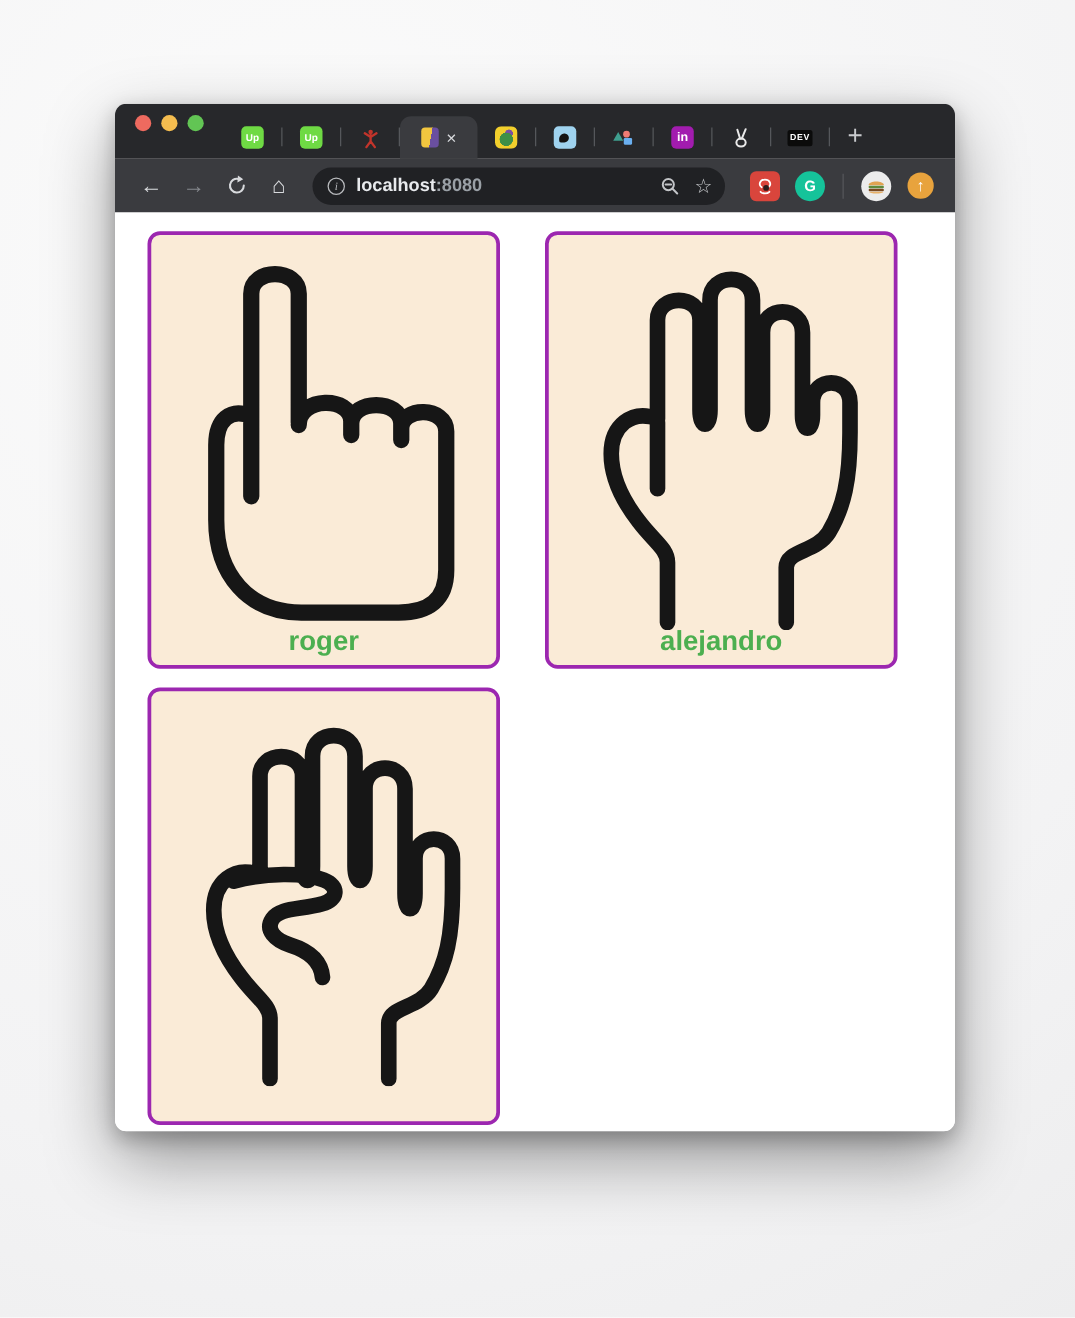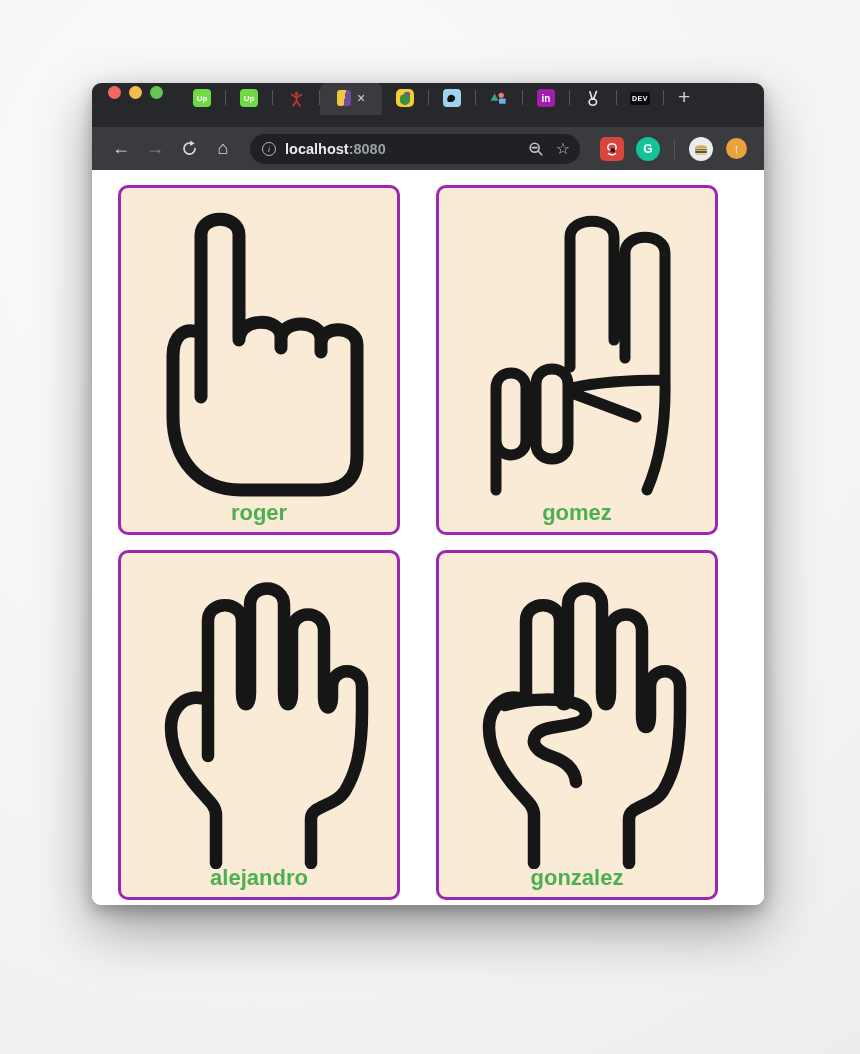--- a/index.html
+++ b/index.html
@@ -11,21 +11,21 @@
   }
   .browser-window {
     position:absolute; left:92px; top:83px; width:672px; height:822px;
     border-radius:9px; overflow:hidden; background:#ffffff;
     box-shadow:0 22px 55px rgba(0,0,0,.38), 0 6px 16px rgba(0,0,0,.25);
     display:flex; flex-direction:column;
   }
   
   .tabstrip {
     height:44px; background:#27282b; display:flex; align-items:flex-end;
-    padding:0 8px 12px 16px; flex:0 0 auto;
+    padding:0 8px 0 16px; flex:0 0 auto;
   }
   .traffic { display:flex; gap:8px; align-items:center; height:100%; padding-bottom:14px; margin-right:16px; }
   .light { width:13px; height:13px; border-radius:50%; }
   .tabs { display:flex; align-items:flex-end; height:100%; }
   .tab {
     width:46px; height:34px; display:flex; align-items:center; justify-content:center;
     gap:6px; position:relative; cursor:pointer;
   }
   .tab.active { width:62px; background:#3a3b3f; border-radius:9px 9px 0 0; }
   .tabsep { width:1px; height:15px; background:#55575b; margin-bottom:10px; }
@@ -227,33 +227,20 @@
       <svg width="276" height="314" viewBox="0 0 276 314">
         <path class="hand" stroke-width="13" d="
           M80,207 L80,45 C80,24 118,24 118,45 L118,148
           M118,150 C118,127 160,127 160,147 L160,158
           M160,149 C160,129 200,129 200,149 L200,162
           M200,153 C200,135 236,135 236,155 L236,266 C236,290 222,300 198,300 L120,300 C78,300 52,270 52,226 L52,166 C52,146 63,136 80,143"></path>
       </svg>
       <div class="card-label">roger</div>
     </div>
 
-    <div class="card">
-      <svg width="276" height="314" viewBox="0 0 276 314">
-        <path class="hand" stroke-width="11" d="
-          M131,177 L131,47 C131,26 175,26 175,47 L175,150
-          M186,168 L186,63 C186,42 226,42 226,63 L226,190
-          M57,300 L57,198 C57,178 87,178 87,198 L87,250 C87,270 57,270 57,250
-          M97,254 L97,194 C97,174 129,174 129,194 L129,254 C129,274 97,274 97,254 Z
-          M132,198 C164,191 200,190 226,190
-          M133,203 L197,227
-          M226,190 C227,235 221,270 208,300"></path>
-      </svg>
-      <div class="card-label">gomez</div>
-    </div>
 
     <div class="card">
       <svg width="276" height="314" viewBox="0 0 276 314">
         <path class="hand" stroke-width="12.5" d="
           M95,308 L95,260 C95,249 84,243 72,227 C58,209 50,191 50,173 C50,151 66,137 87,145
           L87,66 C87,45 121,45 121,66 L121,138 C121,153 129,153 129,138
           L129,50 C129,28 163,28 163,50 L163,138 C163,153 171,153 171,138
           L171,76 C171,54 203,54 203,76 L203,142 C203,156 211,156 211,142
           L211,132 C211,111 241,111 241,132 L241,156 C241,194 236,216 224,236 C214,252 190,250 190,264 L190,308
           M87,148 L87,201"></path>
@@ -264,17 +251,16 @@
     <div class="card">
       <svg width="276" height="314" viewBox="0 0 276 314">
         <path class="hand" stroke-width="12.5" d="
           M95,308 L95,260 C95,249 84,243 72,227 C58,209 50,191 50,173 C50,151 66,137 87,145
           L87,66 C87,45 121,45 121,66 L121,138 C121,153 129,153 129,138
           L129,50 C129,28 163,28 163,50 L163,138 C163,153 171,153 171,138
           L171,76 C171,54 203,54 203,76 L203,160 C203,176 211,176 211,160
           L211,132 C211,111 241,111 241,132 L241,156 C241,194 236,216 224,236 C214,252 190,250 190,264 L190,308
           M66,150 C92,143 122,143 138,149 C151,154 149,165 137,168 C119,173 103,171 97,180 C91,189 99,197 111,201 C127,206 136,215 137,227"></path>
       </svg>
-      <div class="card-label">gonzalez</div>
     </div>
 
   </div>
 </div>
 
 </body></html>

